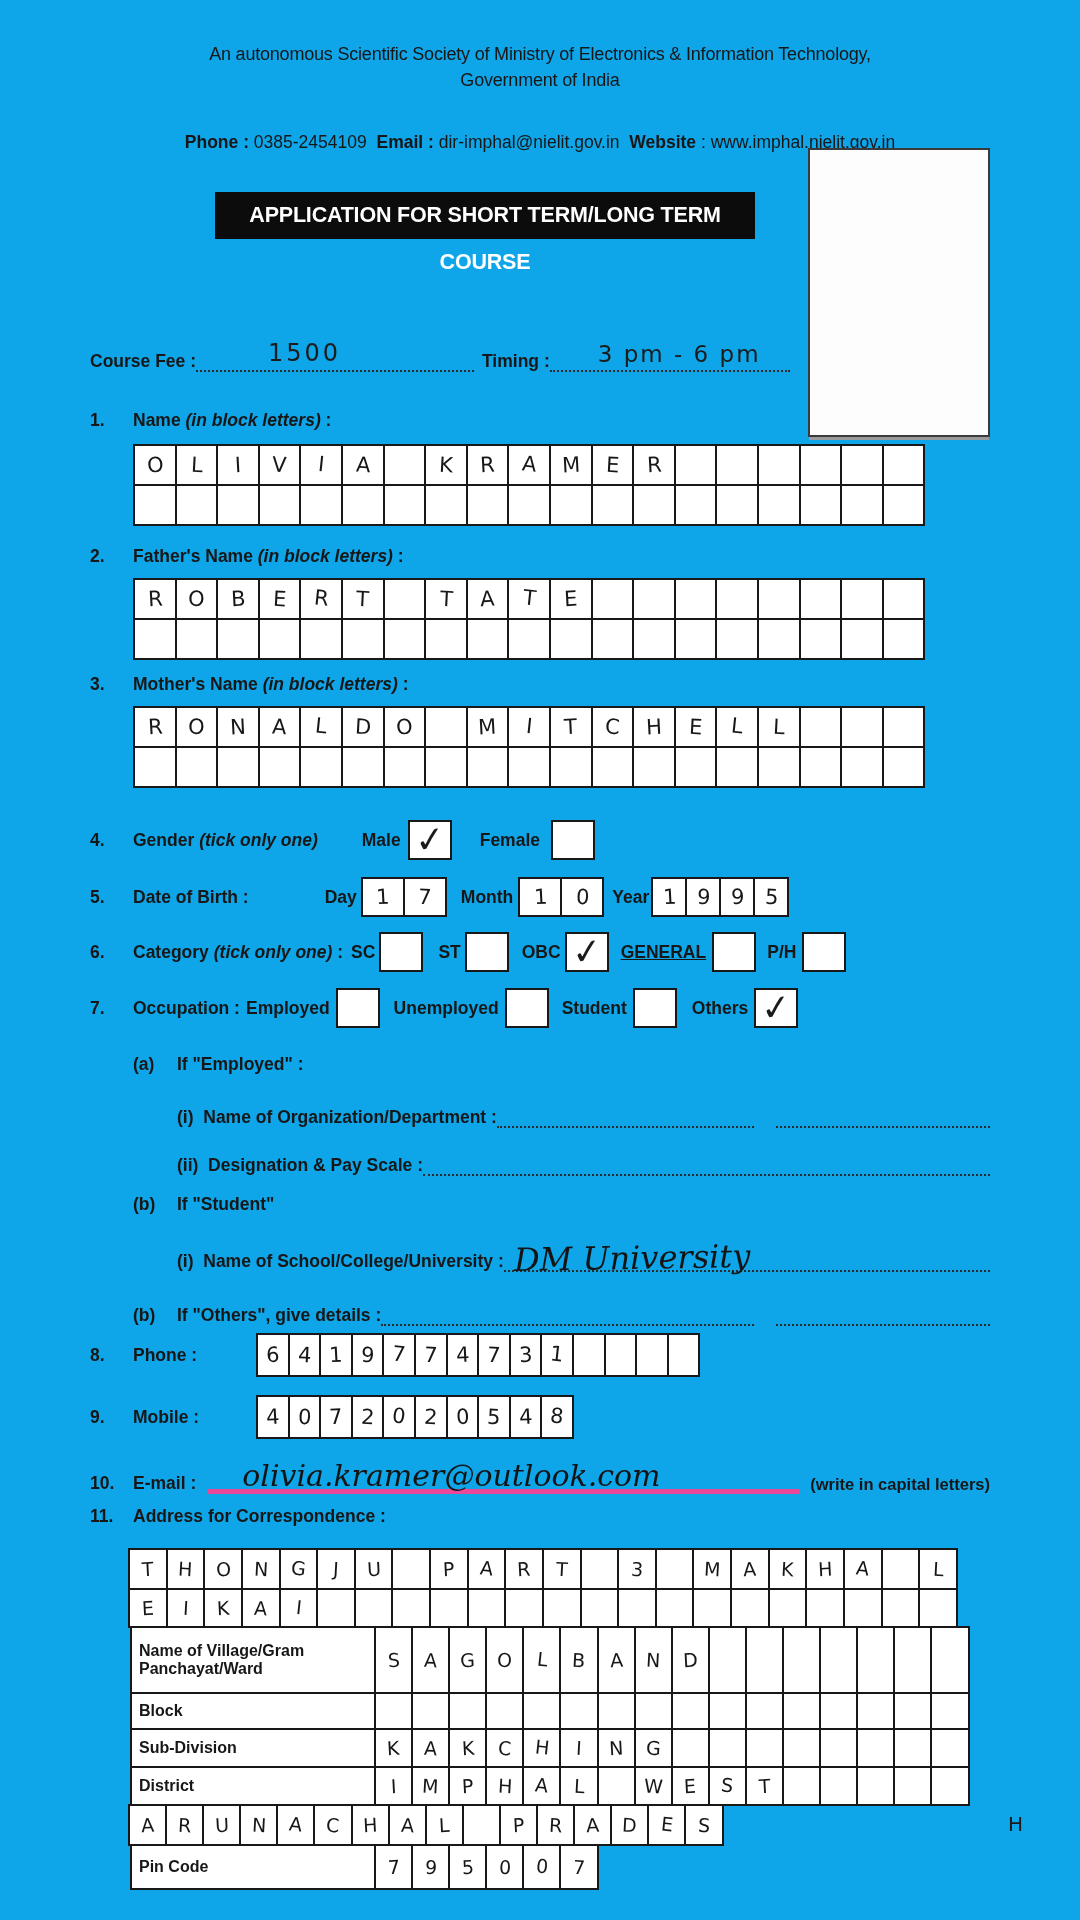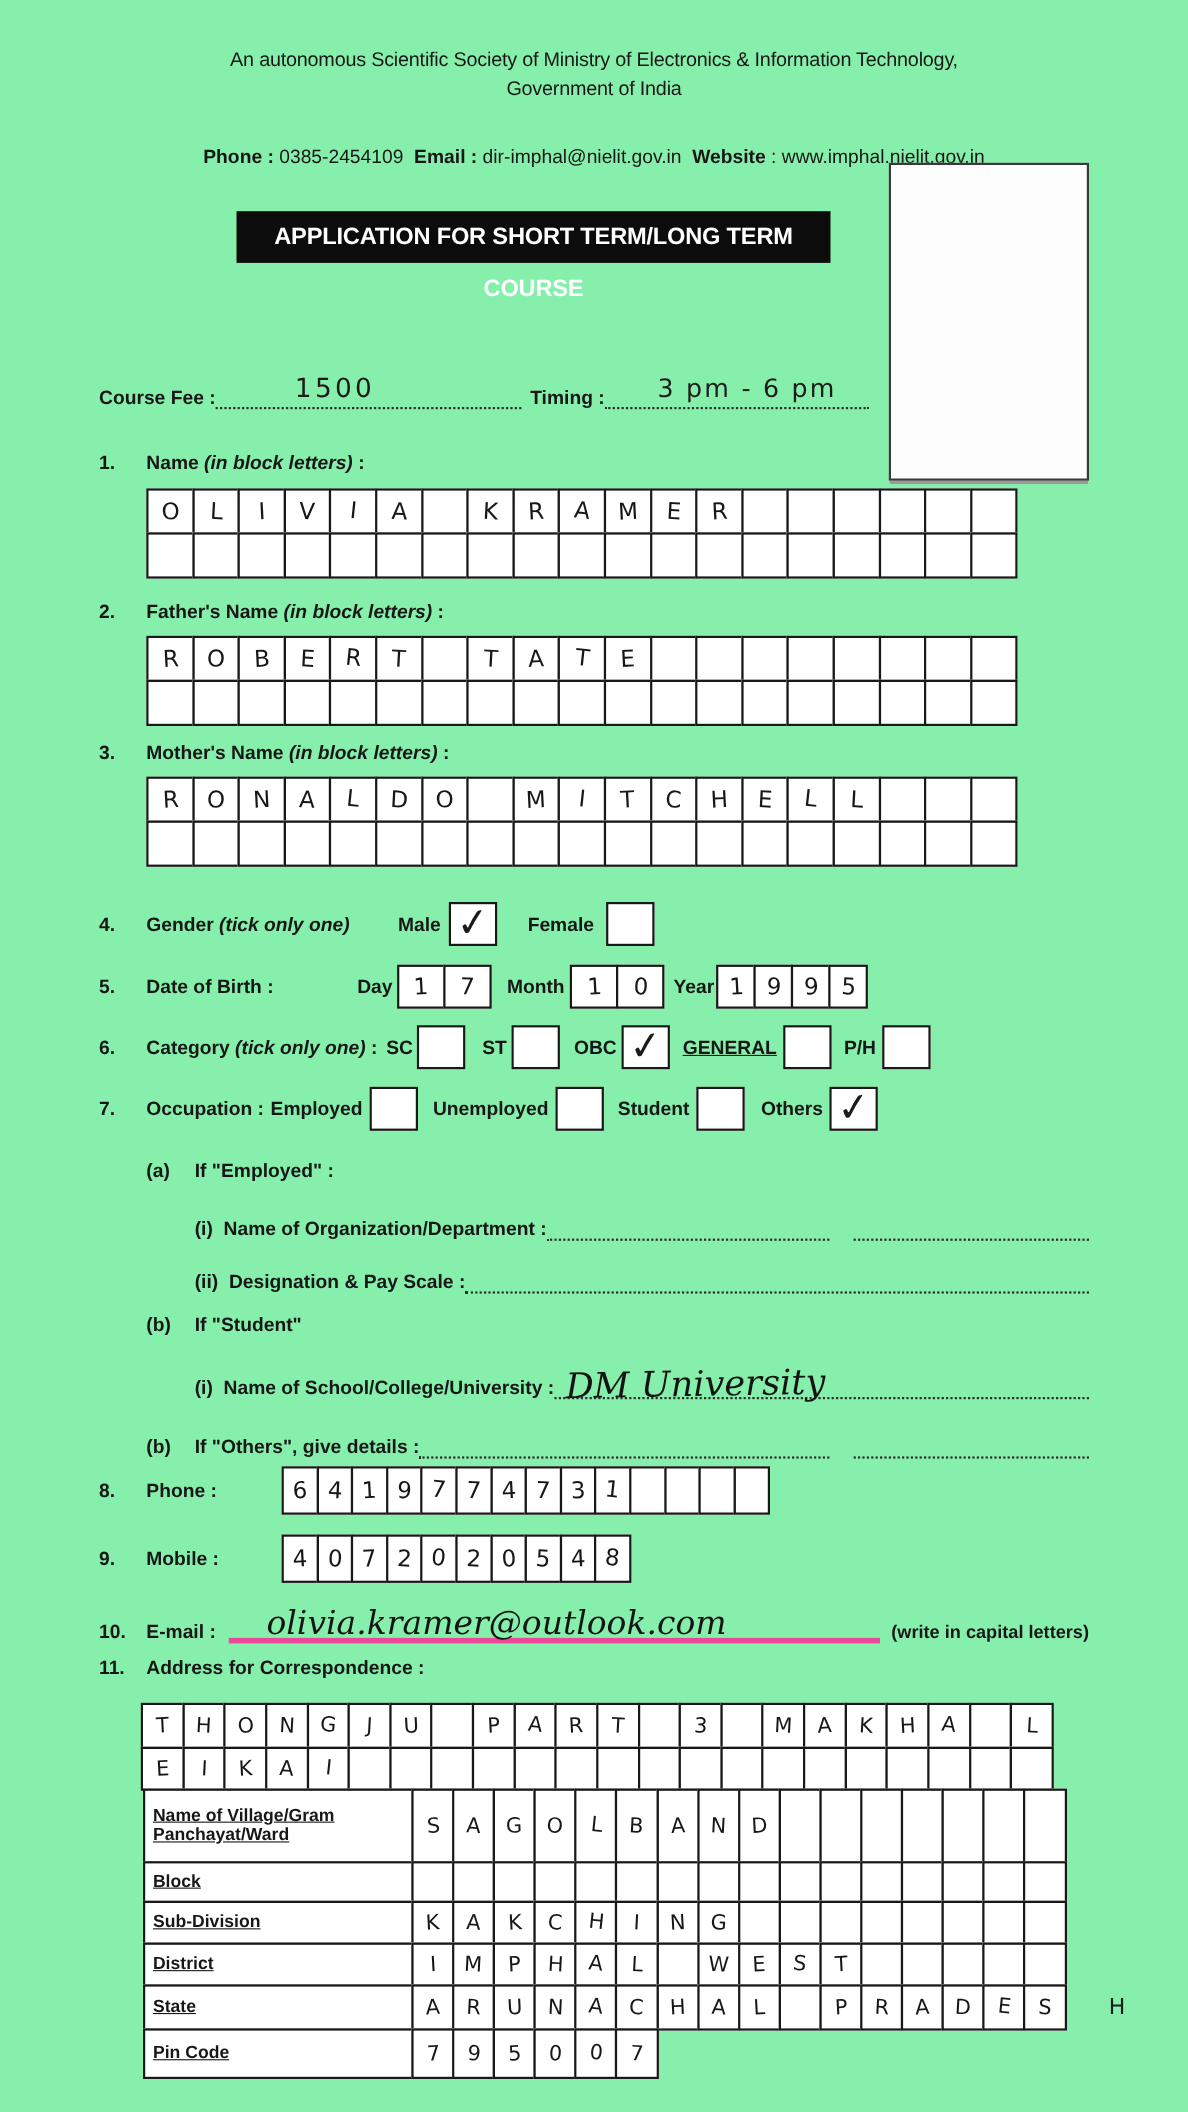--- a/index.html
+++ b/index.html
@@ -1,16 +1,16 @@
 <!DOCTYPE html>
 <html><head>
 <meta charset="utf-8">
 <style>
   html,body{margin:0;padding:0;background:#e8e8e8;}
-  .page{position:relative;width:1080px;height:1920px;background:#86efac;
+  .page{position:relative;width:1080px;height:1920px;background:#0ea5e9;
         font-family:"Liberation Sans",sans-serif;color:#171717;overflow:hidden;}
   .abs{position:absolute;}
   .center{left:0;right:0;text-align:center;}
   .lrow{position:absolute;display:flex;align-items:flex-end;}
   .crow{position:absolute;display:flex;align-items:center;}
   .b{font-weight:700;}
   .num{flex:0 0 43px;font-weight:700;font-size:17.5px;}
   .tag{flex:0 0 44px;font-weight:700;font-size:17.5px;}
   .lbl{font-weight:700;font-size:17.5px;white-space:nowrap;}
   .it{font-style:italic;}
@@ -45,21 +45,21 @@
   .a22{flex:0 0 39.64px;height:100%;}
   .a16{flex:0 0 39.1px;height:100%;}
   .cell.a22 .hw,.cell.a16 .hw{font-size:19px;}
   .atable{position:absolute;}
   .arow{display:flex;}
   .arow + .arow{margin-top:-2px;}
   .arow .cellsrow{flex:1;height:100%;}
   .arow .cellsrow > .cell:first-child{margin-left:-2px;}
   .albl{flex:0 0 246px;border:2px solid #181818;box-sizing:border-box;background:#fff;
         font-weight:700;font-size:16px;line-height:1.15;display:flex;align-items:center;
-        padding:2px 7px;text-decoration:underline;}
+        padding:2px 7px;}
   .uline{flex:1;border-bottom:5px solid #ec4899;height:2px;position:relative;}
   .note{font-weight:700;font-size:16.5px;white-space:nowrap;margin-left:10px;}
 </style>
 </head>
 <body>
 
 <div class="page">
 
   <div class="abs center hdr" style="top:44px;">An autonomous Scientific Society of Ministry of Electronics &amp; Information Technology,</div>
   <div class="abs center hdr" style="top:70px;">Government of India</div>
@@ -1041,21 +1041,20 @@
           </div>
           <div class="cell a16">
             <span class="hw"></span>
           </div>
           <div class="cell a16">
             <span class="hw"></span>
           </div>
         </div>
     </div>
     <div class="arow" style="height:42px;">
-      <div class="albl">State</div>
       <div class="cellsrow">
           <div class="cell a16">
             <span class="hw">A</span>
           </div>
           <div class="cell a16">
             <span class="hw">R</span>
           </div>
           <div class="cell a16">
             <span class="hw">U</span>
           </div>

